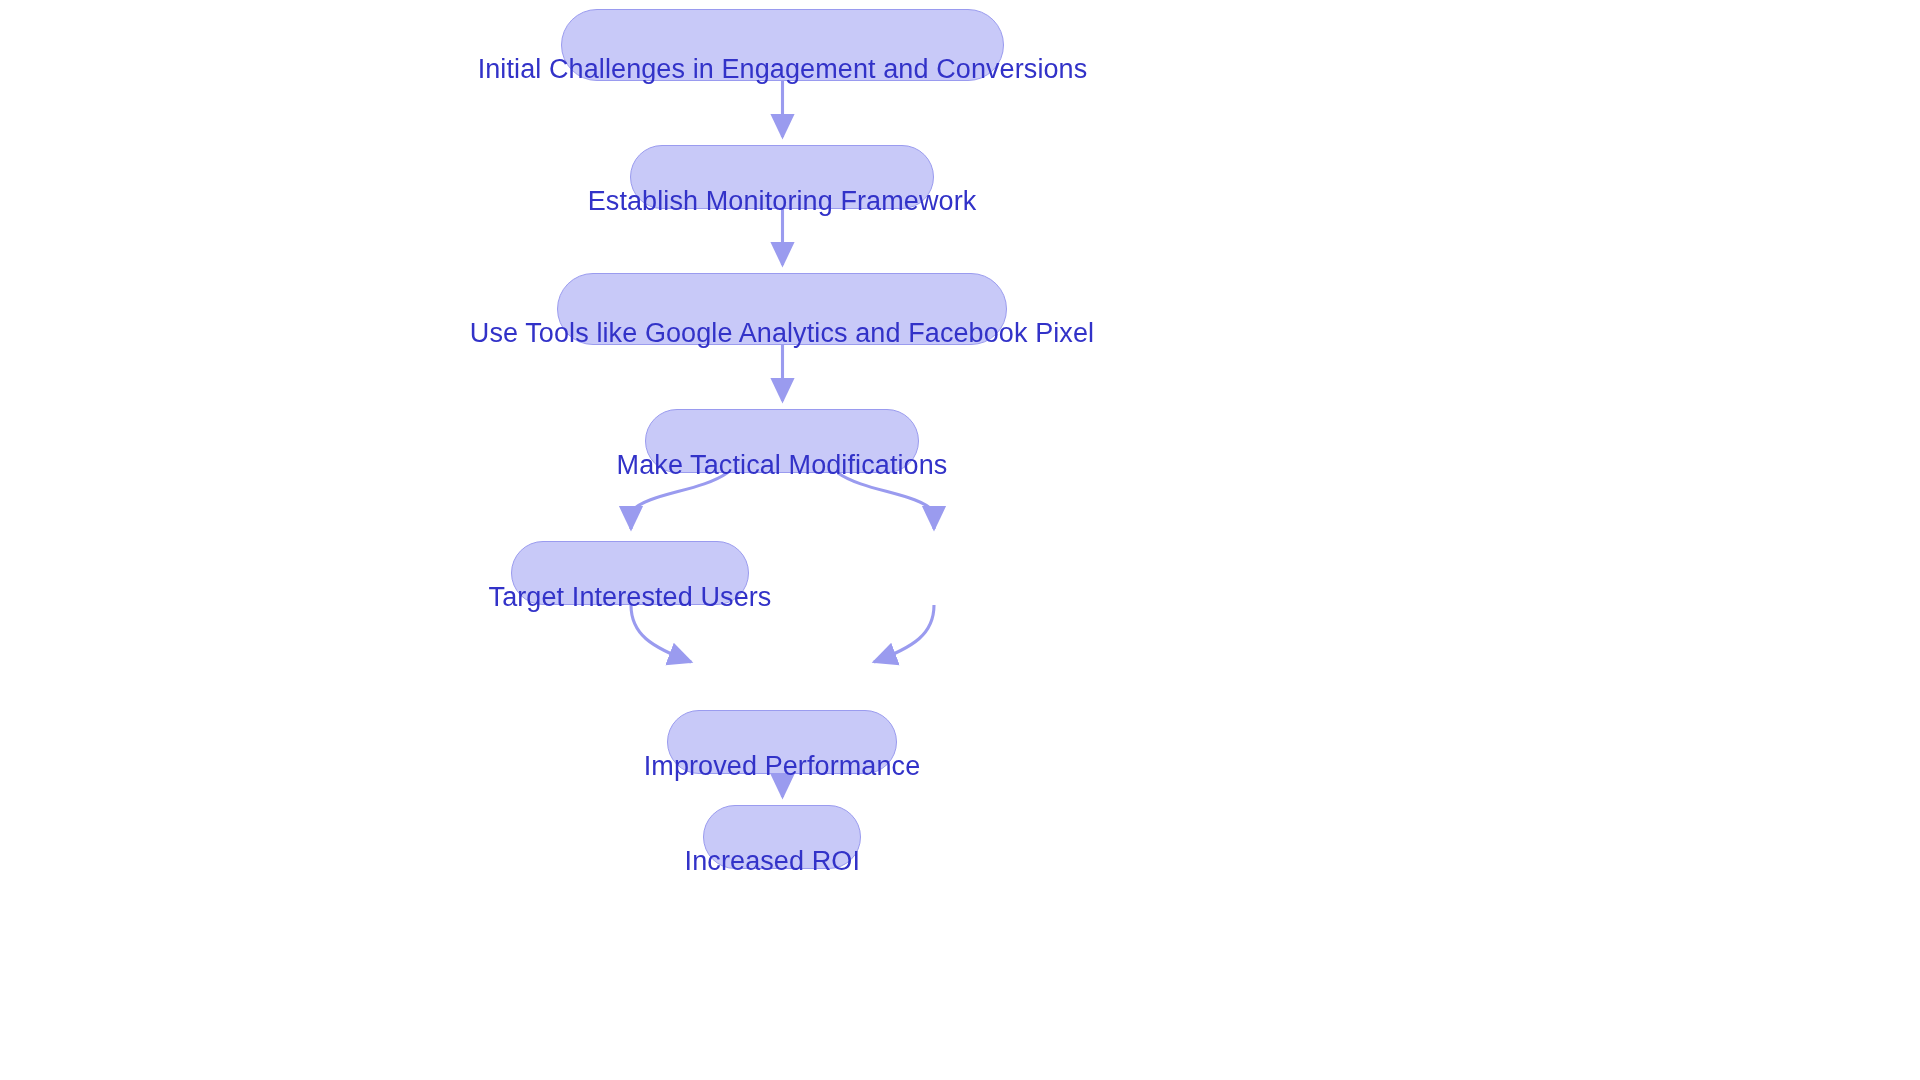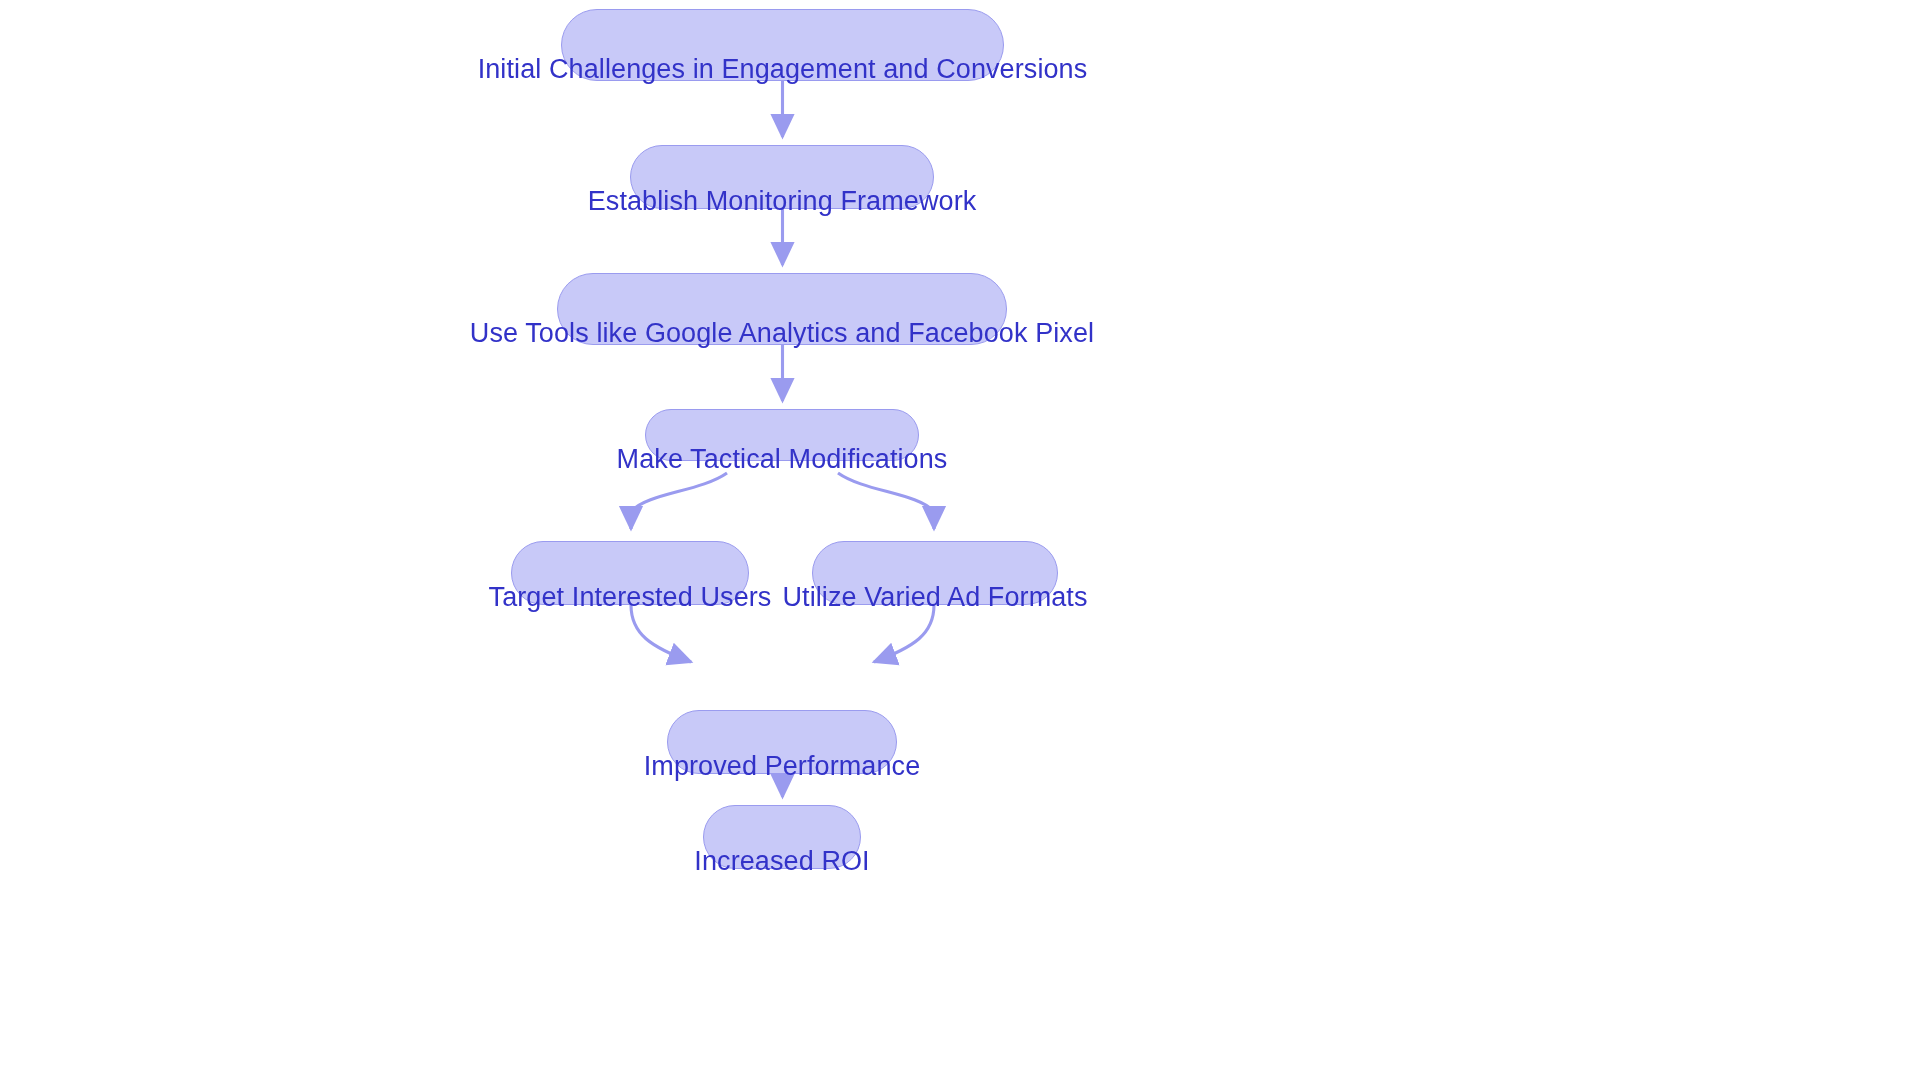--- a/index.html
+++ b/index.html
@@ -79,33 +79,30 @@
   </div>
 
   <div class="node" style="left:557px; top:273px; width:450px; height:72px;">
     <span class="node-label">Use Tools like Google Analytics and Facebook Pixel</span>
   </div>
 
   <div class="node" style="left:630px; top:145px; width:304px; height:64px;">
     <span class="node-label">Establish Monitoring Framework</span>
   </div>
 
-  <div class="node" style="left:645px; top:409px; width:274px; height:52px;">
+  <div class="node" style="left:645px; top:409px; width:274px; height:64px;">
     <span class="node-label">Make Tactical Modifications</span>
   </div>
 
   <div class="node" style="left:511px; top:541px; width:238px; height:64px;justify-content:center;">
     <span class="node-label">Target Interested Users</span>
   </div>
 
-  <div class="node" style="left:812px; top:541px; width:246px; height:64px;">
-    <span class="node-label">Utilize Varied Ad Formats</span>
-  </div>
 
   <div class="node" style="left:667px; top:710px; width:230px; height:64px;">
     <span class="node-label">Improved Performance</span>
   </div>
 
-  <div class="node" style="left:703px; top:805px; width:158px; height:64px;">
+  <div class="node" style="left:703px; top:805px; width:158px; height:64px;justify-content:flex-end;">
     <span class="node-label">Increased ROI</span>
   </div>
 
 </div>
 
 </body></html>

